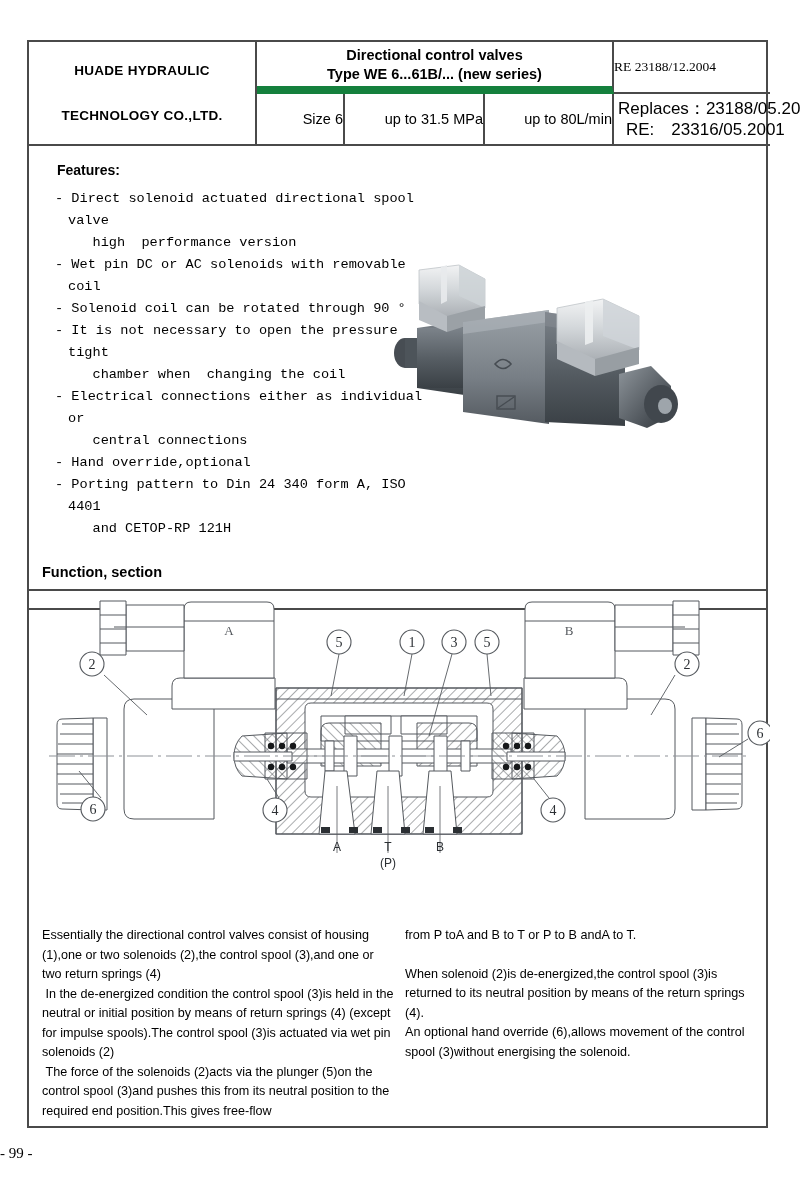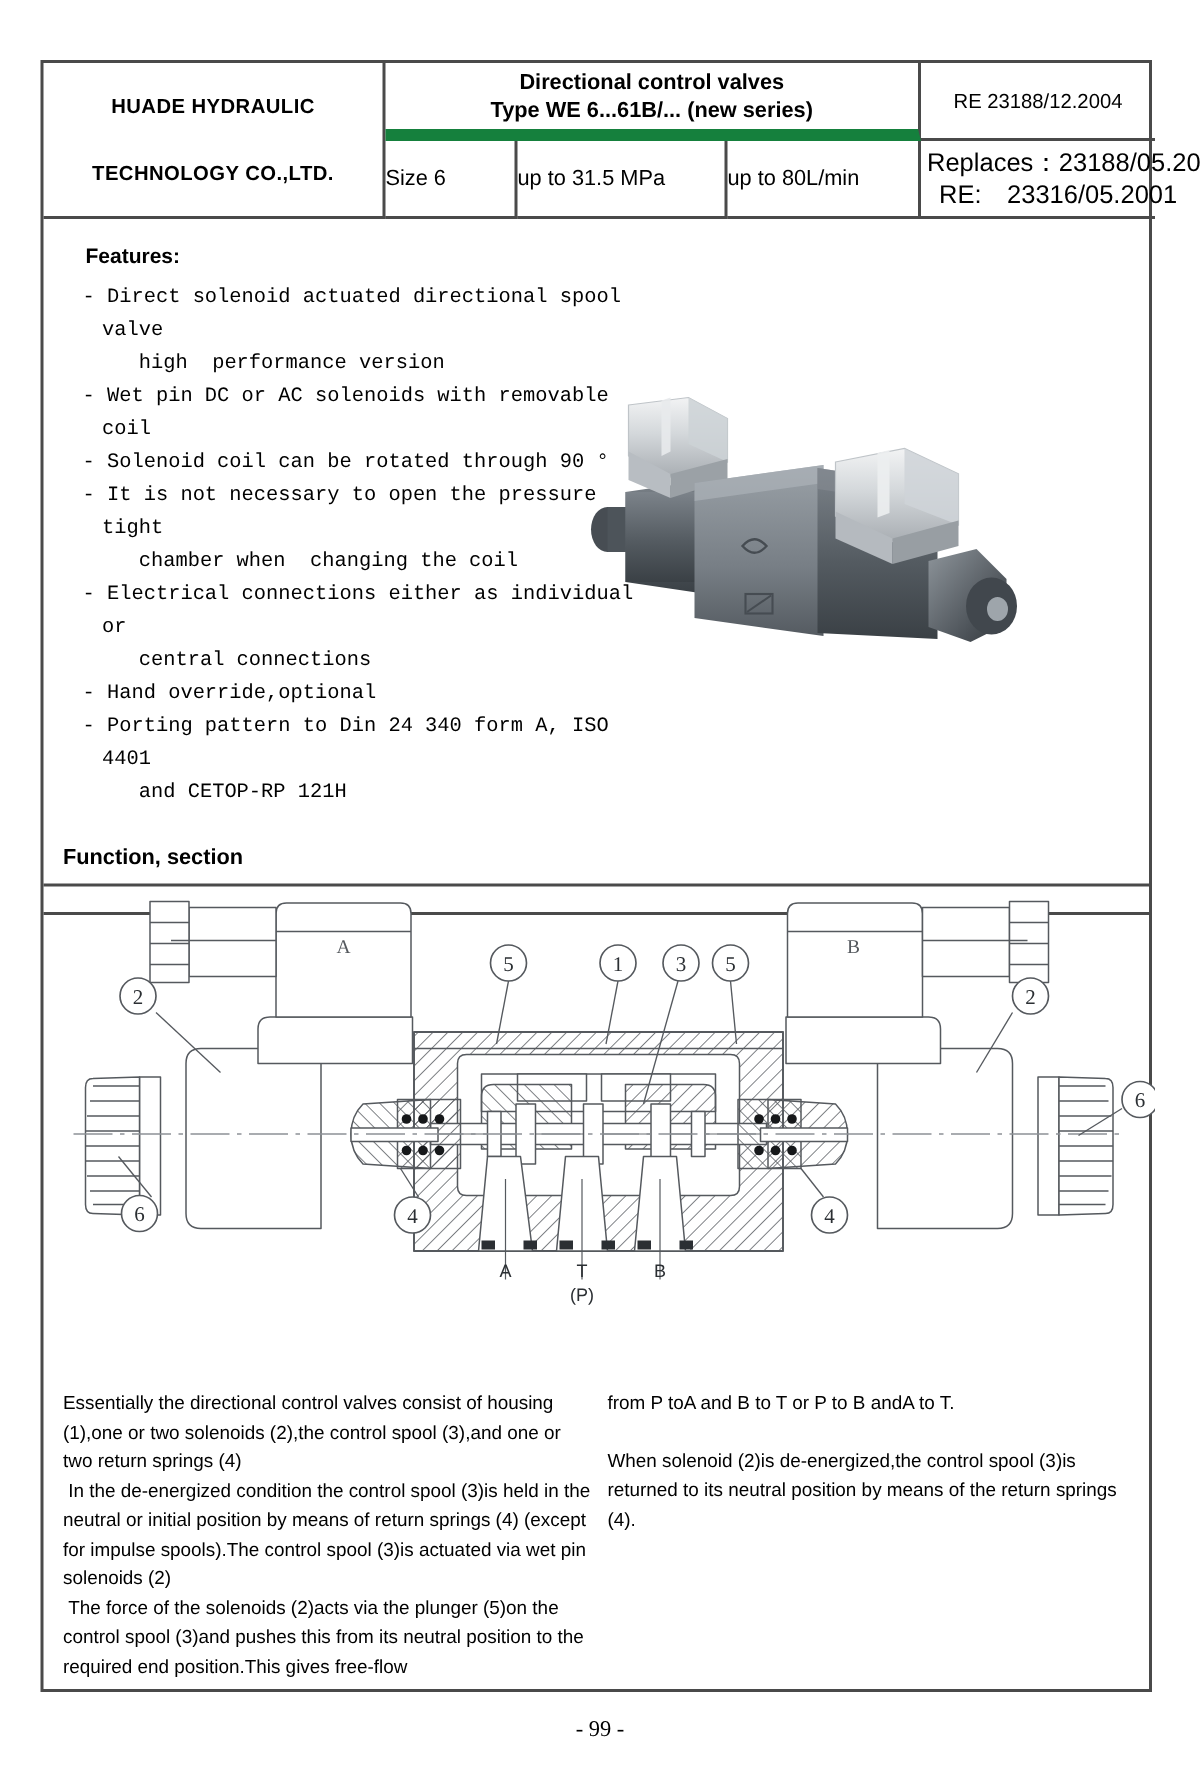--- a/index.html
+++ b/index.html
@@ -74,34 +74,35 @@
     white-space: nowrap;
   }
   .hdr-re {
     position: absolute;
     left: 585px; top: 0;
     width: 156px; height: 52px;
     border-bottom: 2px solid #4a4a4a;
     box-sizing: border-box;
     display: flex;
     align-items: center;
-    justify-content: center;
+    justify-content: flex-start;
     font-size: 13.5px;
     white-space: nowrap;
+    font-family: Liberation Serif, serif;
   }
   .hdr-spec {
     position: absolute;
     top: 52px;
     height: 52px;
     border-right: 2px solid #4a4a4a;
     border-bottom: 2px solid #4a4a4a;
     box-sizing: border-box;
     display: flex;
     align-items: center;
-    justify-content: flex-start;
+    justify-content: flex-end;
     font-size: 14.5px;
     white-space: nowrap;
   }
   #spec-size    { left: 228px; width: 88px; }
   #spec-press   { left: 316px; width: 140px; }
   #spec-flow    { left: 456px; width: 129px; }
   .hdr-replaces {
     position: absolute;
     left: 585px; top: 52px;
     width: 156px; height: 52px;
@@ -195,21 +196,21 @@
   #body-col-left  { left: 13px;  width: 352px; }
   #body-col-right { left: 376px; width: 350px; }
   .body-col p { margin: 0 0 0 0; white-space: pre-wrap; }
   .body-col p.gap { margin-top: 19px; }
 
   
   #footer {
     position: absolute;
     left: 0; top: 1145px;
     width: 800px;
-    text-align: center;
+    text-align: left;
     font-family: "Liberation Serif", serif;
     font-size: 15px;
   }
 </style>
 </head>
 <body>
 
 <div id="page">
 
   <div class="hdr">
@@ -552,19 +553,20 @@
 
   <div class="body-col" id="body-col-left">
     <p>Essentially the directional control valves consist of housing (1),one or two solenoids (2),the control spool (3),and one or two return springs (4)</p>
     <p> In the de-energized condition the control spool (3)is held in the neutral or initial position by means of return springs (4) (except for impulse spools).The control spool (3)is actuated via wet pin solenoids (2)</p>
     <p> The force of the solenoids (2)acts via the plunger (5)on the control spool (3)and pushes this from its neutral position to the required end position.This gives free-flow</p>
   </div>
 
   <div class="body-col" id="body-col-right">
     <p>from P toA and B to T or P to B andA to T.</p>
     <p class="gap">When solenoid (2)is de-energized,the control spool (3)is returned to its neutral position by means of the return springs (4).</p>
+    <p>An optional hand override (6),allows movement of the control spool (3)without energising the solenoid.</p>
   </div>
 
 </div>
 
 <div id="footer">
   <span>- 99 -</span>
 </div>
 
 </body></html>

